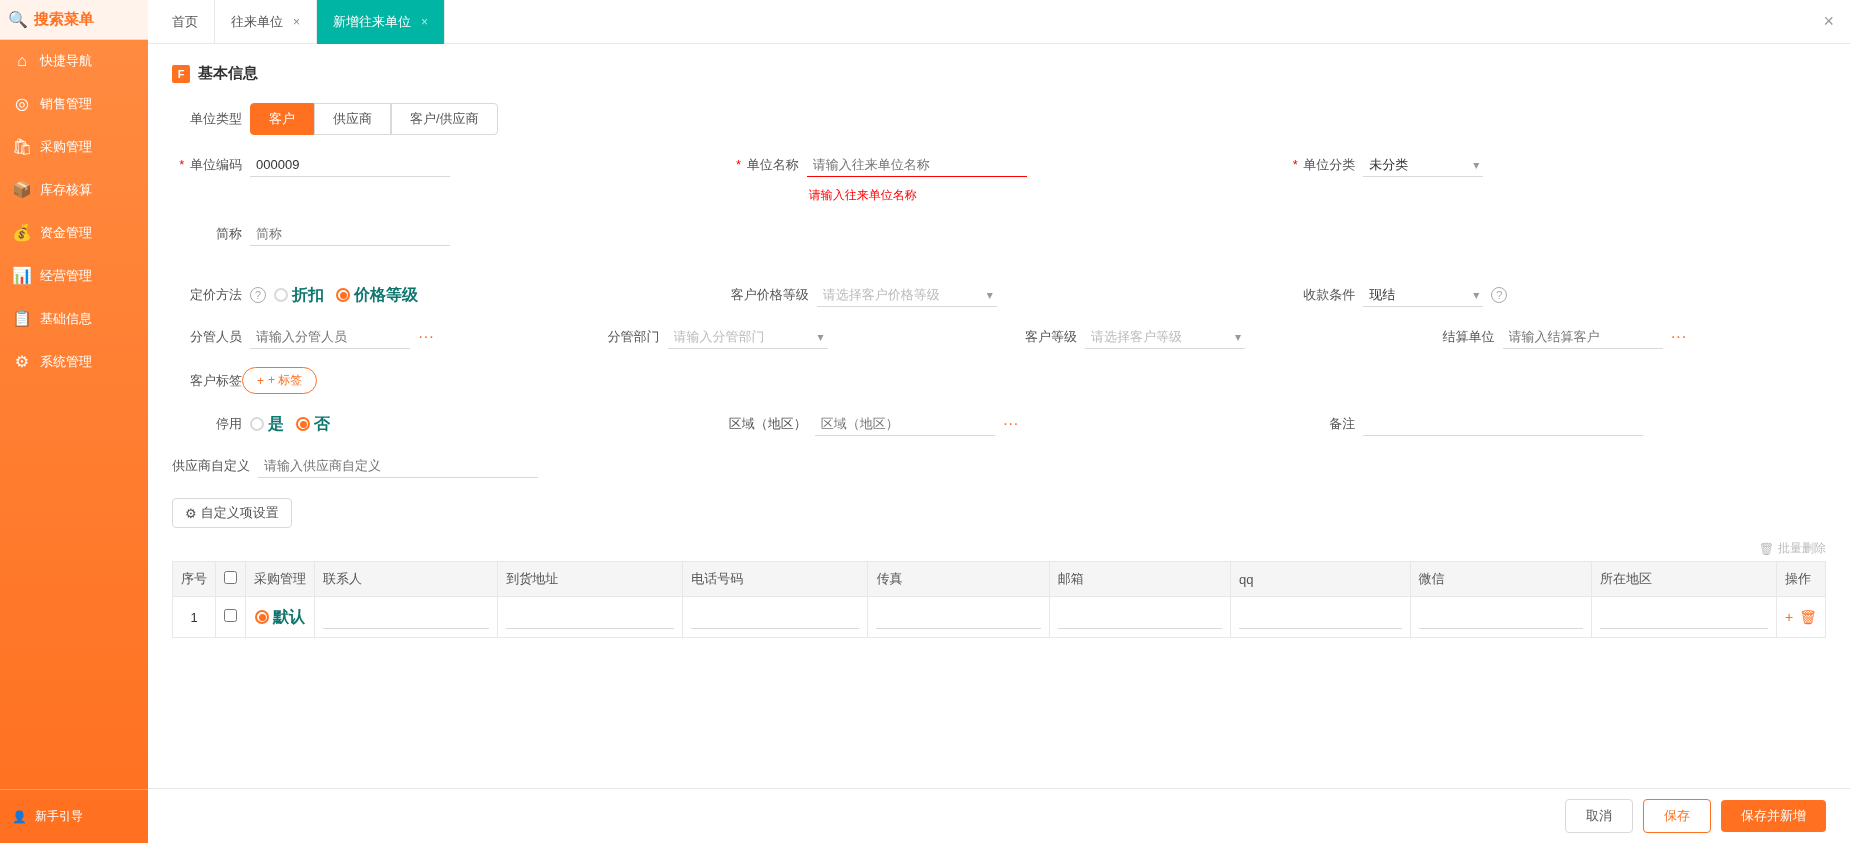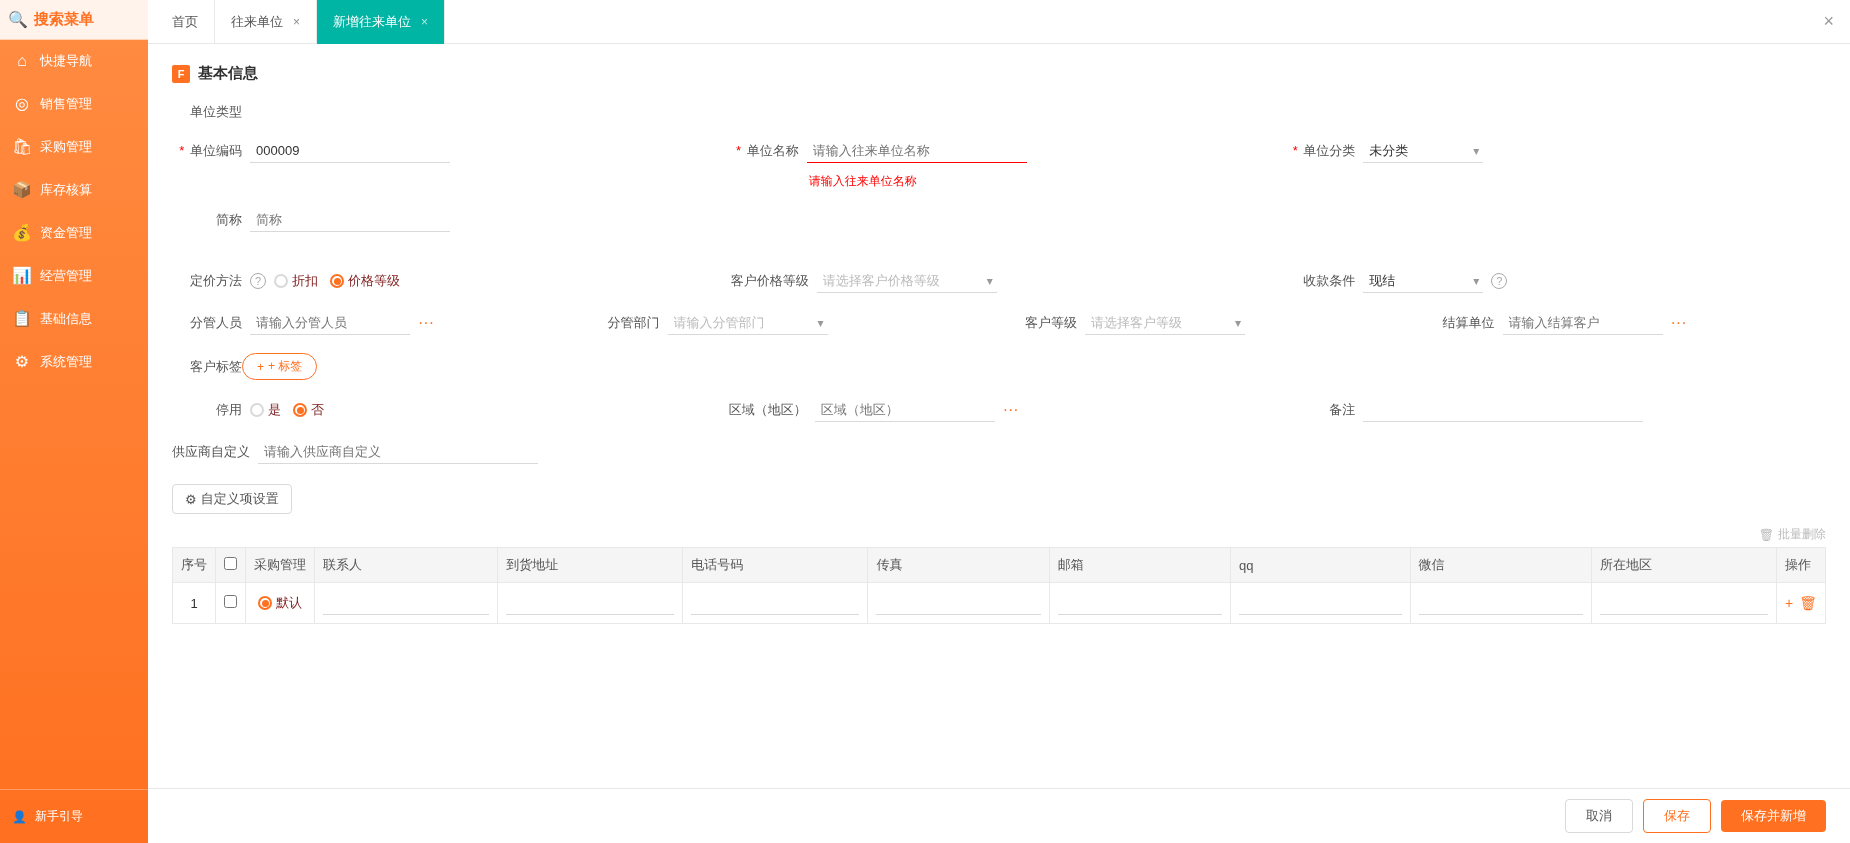--- a/index.html
+++ b/index.html
@@ -230,21 +230,21 @@
       flex-shrink: 0;
     }
     .radio-circle.checked { border-color: #ff7020; }
     .radio-circle.checked::after {
       content: '';
       width: 7px;
       height: 7px;
       border-radius: 50%;
       background: #ff7020;
     }
-    .radio-label { font-size: 13px; color: #7f1d1d; }
+    .radio-label { font-size: 16px; color: #0f766e; font-weight: bold; }
 
     
     .tag-btn {
       border: 1px solid #ff7020;
       color: #ff7020;
       background: #fff;
       border-radius: 20px;
       padding: 4px 14px;
       font-size: 12px;
       cursor: pointer;
@@ -451,20 +451,25 @@
   <div class="content">
 
     <div class="section-header">
       <div class="section-icon">F</div>
       <span class="section-title">基本信息</span>
     </div>
 
     <div class="form-row" style="align-items:center; margin-bottom:18px;">
       <div class="form-group" style="flex:0 0 auto;">
         <span class="form-label">单位类型</span>
+        <div class="unit-type-btns">
+          <button class="unit-btn active">客户</button>
+          <button class="unit-btn">供应商</button>
+          <button class="unit-btn">客户/供应商</button>
+        </div>
       </div>
     </div>
 
     <div class="form-row" style="align-items:flex-start; gap:16px;">
 
       <div class="form-group" style="flex:1;">
         <span class="form-label">
           <span class="required-star">*</span>
           <span>单位编码</span>
         </span>

